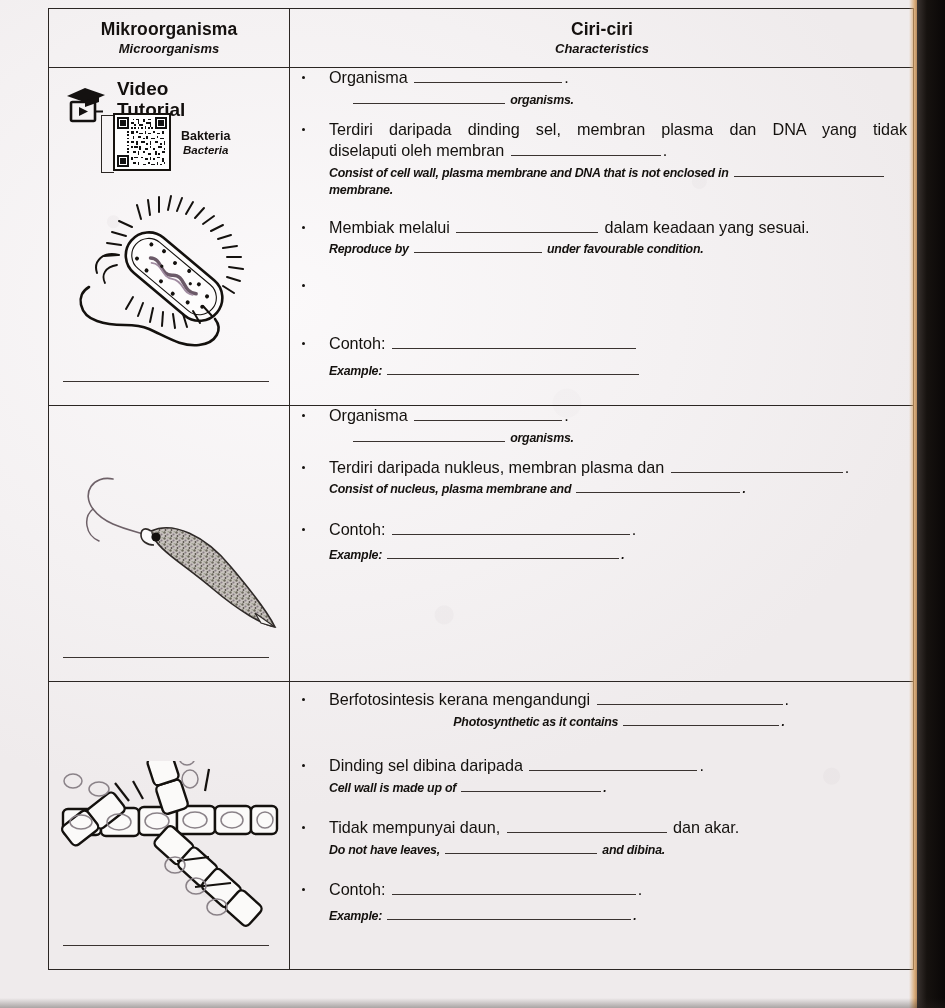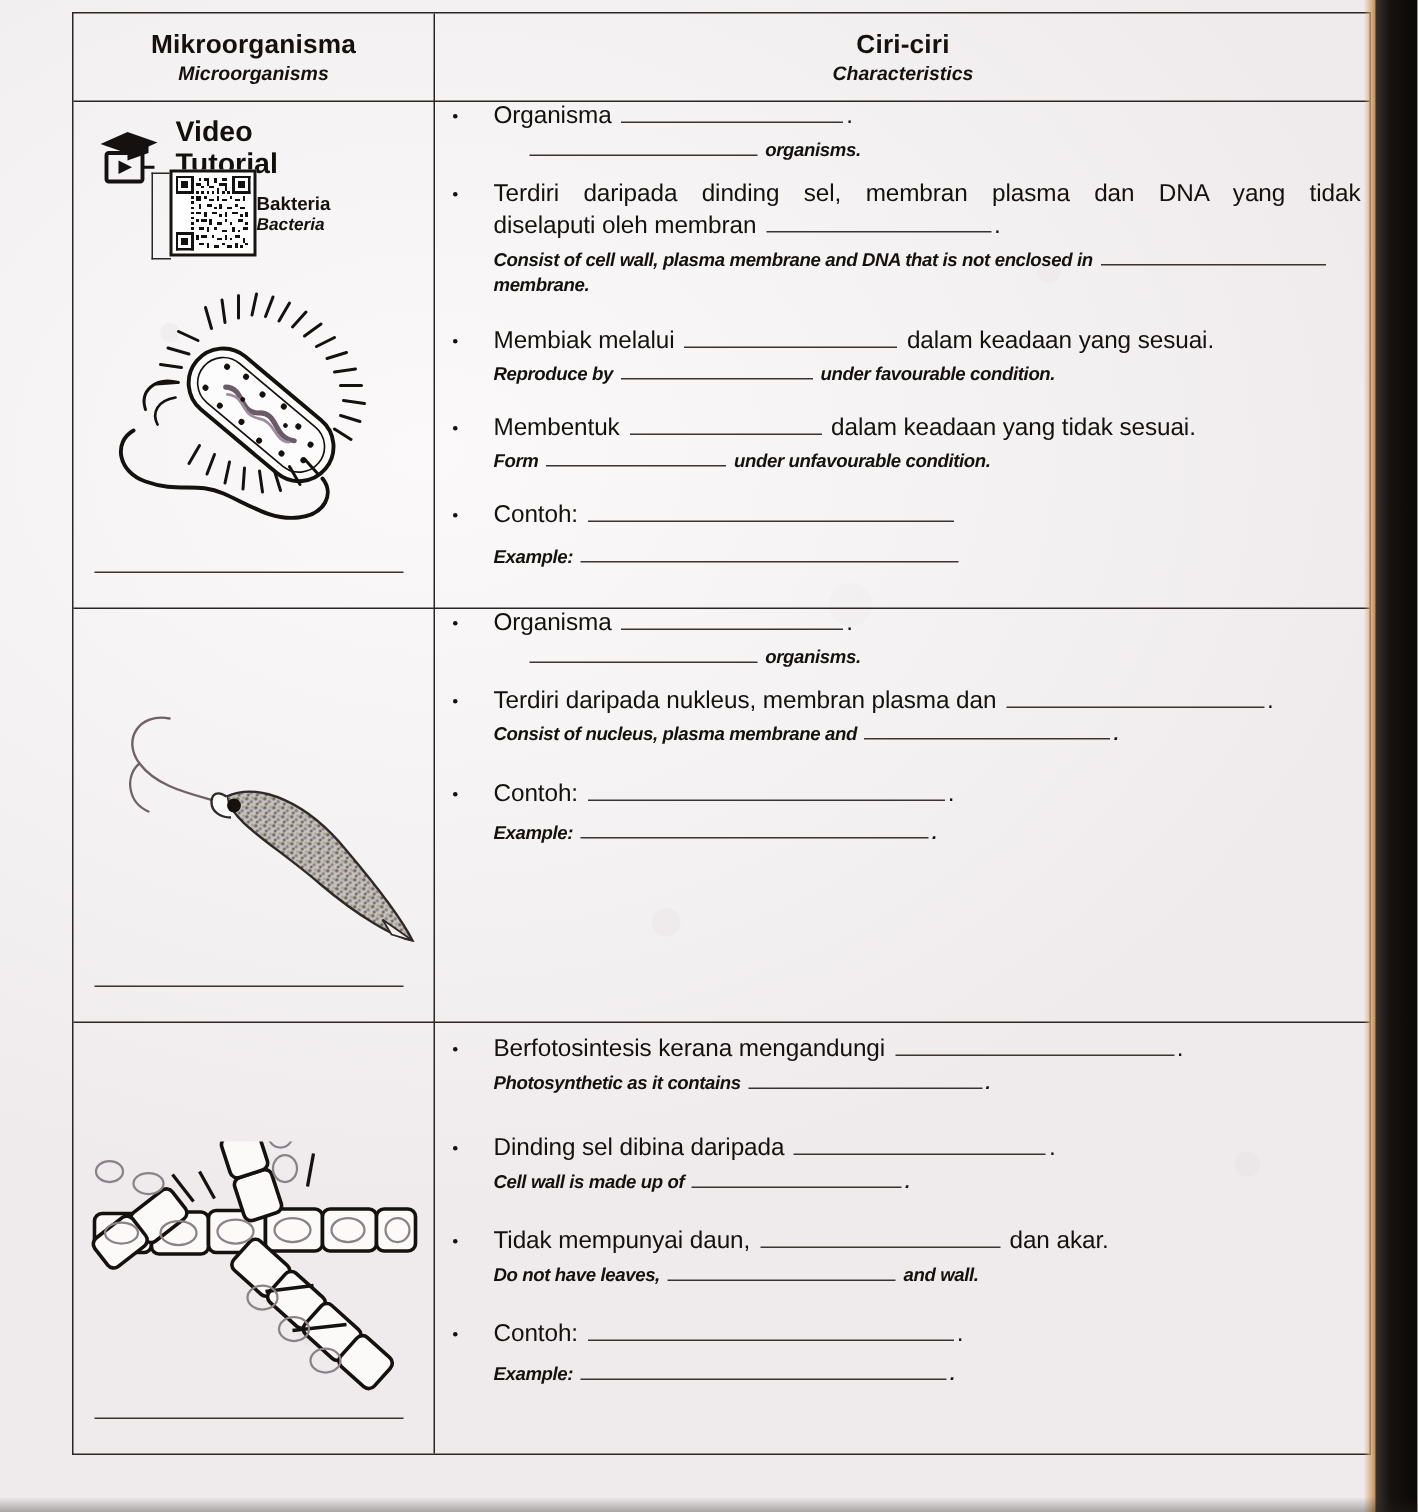--- a/index.html
+++ b/index.html
@@ -104,21 +104,21 @@
     box-sizing: border-box;
   }
   .qr svg { display: block; width: 100%; height: 100%; }
   .qr-bracket {
     position: absolute; left: 42px; top: 36px;
     width: 12px; height: 56px;
     border-left: 1.6px solid #2b2623;
     border-top: 1.6px solid #2b2623;
     border-bottom: 1.6px solid #2b2623;
   }
-  .org-label { position: absolute; left: 112px; top: 50px; line-height: 1.2; }
+  .org-label { position: absolute; left: 122px; top: 50px; line-height: 1.2; text-align: center; }
   .org-ms { font-size: 12.5px; font-weight: bold; color: #15110f; }
   .org-en { font-size: 11.5px; font-style: italic; font-weight: bold; color: #15110f; }
 
   .figure { position: absolute; }
   .figure svg { display: block; }
 
   
   .rightcell { position: absolute; left: 240px; width: 536px; }
   .bullet-row { position: relative; }
   .bullet-dot {
@@ -402,28 +402,20 @@
             <span>Membiak melalui </span><span class="blank" style="width:142px;"></span><span> dalam keadaan yang sesuai.</span>
           </div>
           <div class="en" style="margin-top:3px;">
             <span>Reproduce by </span><span class="blank" style="width:128px;"></span><span> under favourable condition.</span>
           </div>
         </div>
       </div>
 
       <div class="bullet-row" style="height:58px;">
         <span class="bullet-dot"></span>
-        <div class="txtblock" style="top:0; width:578px;">
-          <div class="ms">
-            <span>Membentuk </span><span class="blank" style="width:128px;"></span><span> dalam keadaan yang tidak sesuai.</span>
-          </div>
-          <div class="en" style="margin-top:3px;">
-            <span>Form </span><span class="blank" style="width:120px;"></span><span> under unfavourable condition.</span>
-          </div>
-        </div>
       </div>
 
       <div class="bullet-row" style="height:58px;">
         <span class="bullet-dot"></span>
         <div class="txtblock" style="top:0; width:578px;">
           <div class="ms">
             <span>Contoh: </span><span class="blank" style="width:244px;"></span>
           </div>
           <div class="en" style="margin-top:9px;">
             <span>Example: </span><span class="blank" style="width:252px;"></span>
@@ -560,21 +552,21 @@
     </div>
 
     <div class="rightcell" style="top:672px; height:288px;">
 
       <div class="bullet-row" style="height:66px; padding-top:8px;">
         <span class="bullet-dot" style="top:17px;"></span>
         <div class="txtblock" style="top:8px; width:580px;">
           <div class="ms">
             <span>Berfotosintesis kerana mengandungi </span><span class="blank" style="width:186px;"></span><span>.</span>
           </div>
-          <div class="en" style="margin-top:4px;">
+          <div class="en" style="margin-top:4px;text-align:center;">
             <span>Photosynthetic as it contains </span><span class="blank" style="width:156px;"></span><span>.</span>
           </div>
         </div>
       </div>
 
       <div class="bullet-row" style="height:62px;">
         <span class="bullet-dot"></span>
         <div class="txtblock" style="top:0; width:580px;">
           <div class="ms">
             <span>Dinding sel dibina daripada </span><span class="blank" style="width:168px;"></span><span>.</span>
@@ -585,21 +577,21 @@
         </div>
       </div>
 
       <div class="bullet-row" style="height:62px;">
         <span class="bullet-dot"></span>
         <div class="txtblock" style="top:0; width:580px;">
           <div class="ms">
             <span>Tidak mempunyai daun, </span><span class="blank" style="width:160px;"></span><span> dan akar.</span>
           </div>
           <div class="en" style="margin-top:4px;">
-            <span>Do not have leaves, </span><span class="blank" style="width:152px;"></span><span> and wall.</span>
+            <span>Do not have leaves, </span><span class="blank" style="width:152px;"></span><span> and dibina.</span>
           </div>
         </div>
       </div>
 
       <div class="bullet-row" style="height:58px;">
         <span class="bullet-dot"></span>
         <div class="txtblock" style="top:0; width:580px;">
           <div class="ms">
             <span>Contoh: </span><span class="blank" style="width:244px;"></span><span>.</span>
           </div>

